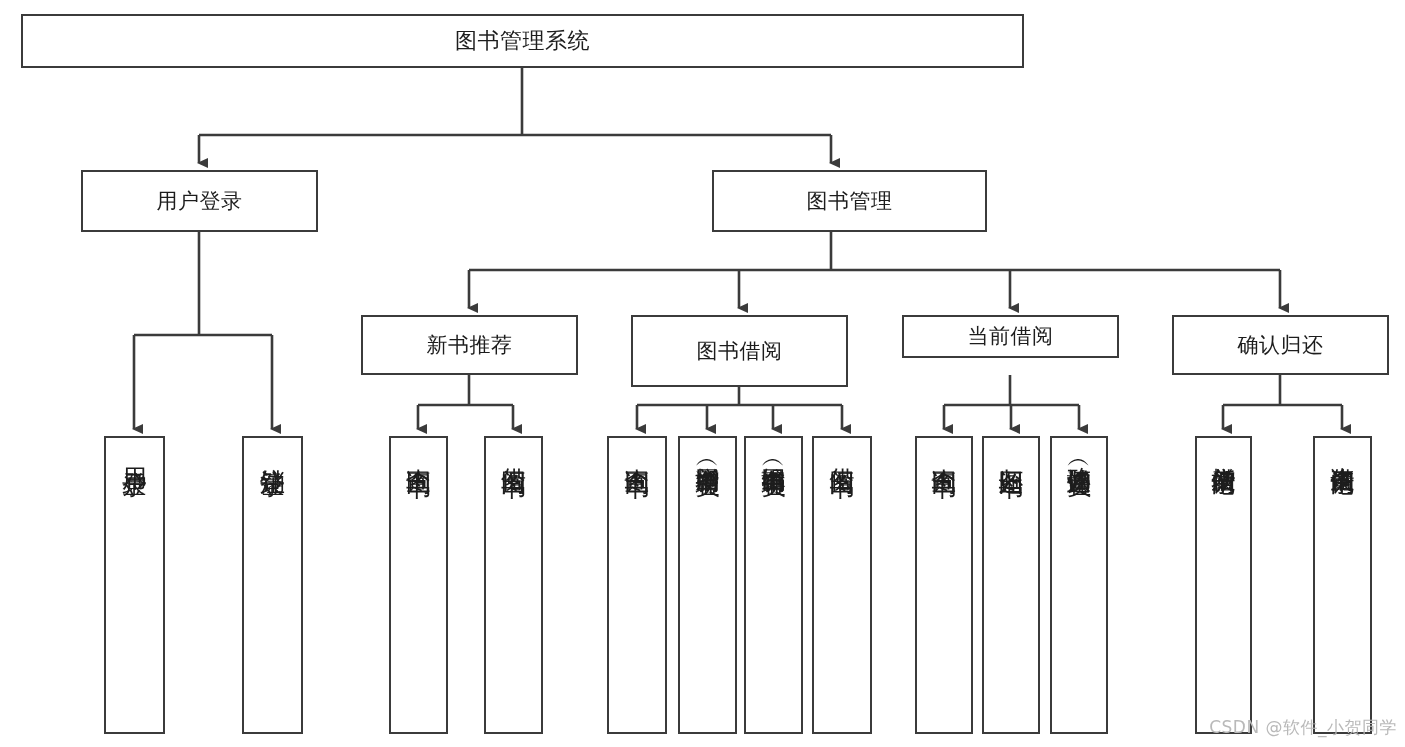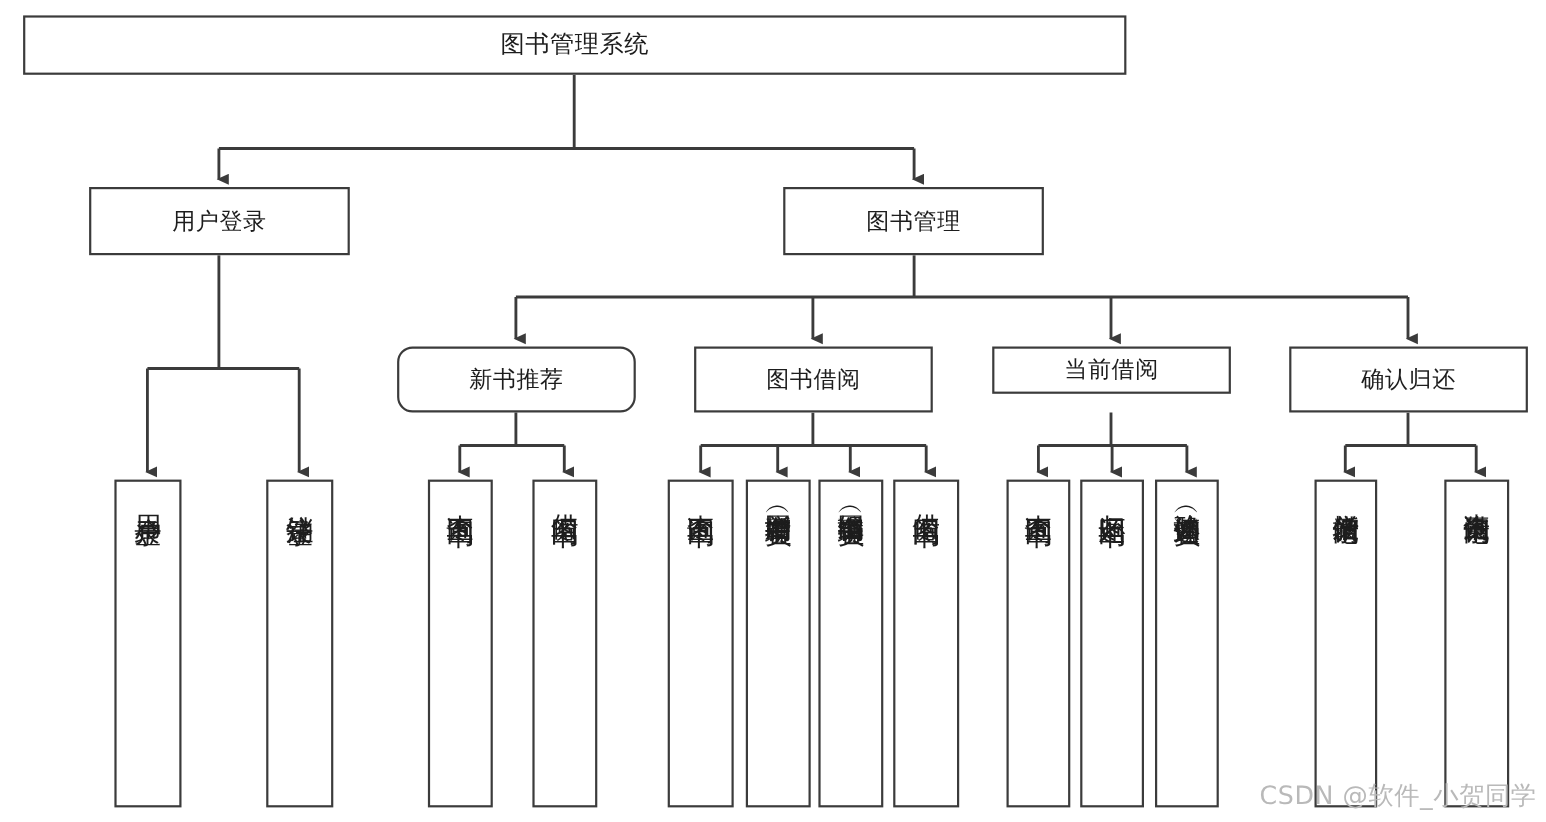--- a/index.html
+++ b/index.html
@@ -65,21 +65,21 @@
     white-space: nowrap;
   }
   .node.vert.tall .label {
     font-size: 24px;
     letter-spacing: 1px;
   }
   #watermark {
     position: absolute;
     right: 8px;
     bottom: 8px;
-    font-size: 23px;
+    font-size: 17px;
     color: #b9b9b9;
     letter-spacing: 0.5px;
     z-index: 5;
     white-space: nowrap;
   }
 </style>
 </head>
 <body>
 
 <div id="canvas">
@@ -134,28 +134,28 @@
     </g>
   </svg>
 
   <div class="node horiz root" style="left:21px; top:14px; width:1003px; height:54px;">
     <span class="label">图书管理系统</span>
   </div>
 
   <div class="node horiz" style="left:81px; top:170px; width:237px; height:62px;">
     <span class="label">用户登录</span>
   </div>
-  <div class="node horiz" style="left:712px; top:170px; width:237px; height:62px;">
+  <div class="node horiz" style="left:712px; top:170px; width:275px; height:62px;">
     <span class="label">图书管理</span>
   </div>
 
-  <div class="node horiz" style="left:361px; top:315px; width:217px; height:60px;border-radius:14px;">
+  <div class="node horiz" style="left:361px; top:315px; width:217px; height:60px;">
     <span class="label">新书推荐</span>
   </div>
-  <div class="node horiz" style="left:631px; top:315px; width:217px; height:60px;">
+  <div class="node horiz" style="left:631px; top:315px; width:217px; height:72px;">
     <span class="label">图书借阅</span>
   </div>
   <div class="node horiz" style="left:902px; top:315px; width:217px; height:43px;">
     <span class="label">当前借阅</span>
   </div>
   <div class="node horiz" style="left:1172px; top:315px; width:217px; height:60px;">
     <span class="label">确认归还</span>
   </div>
 
   <div class="node vert" style="left:104px; top:436px; width:61px; height:298px;">

